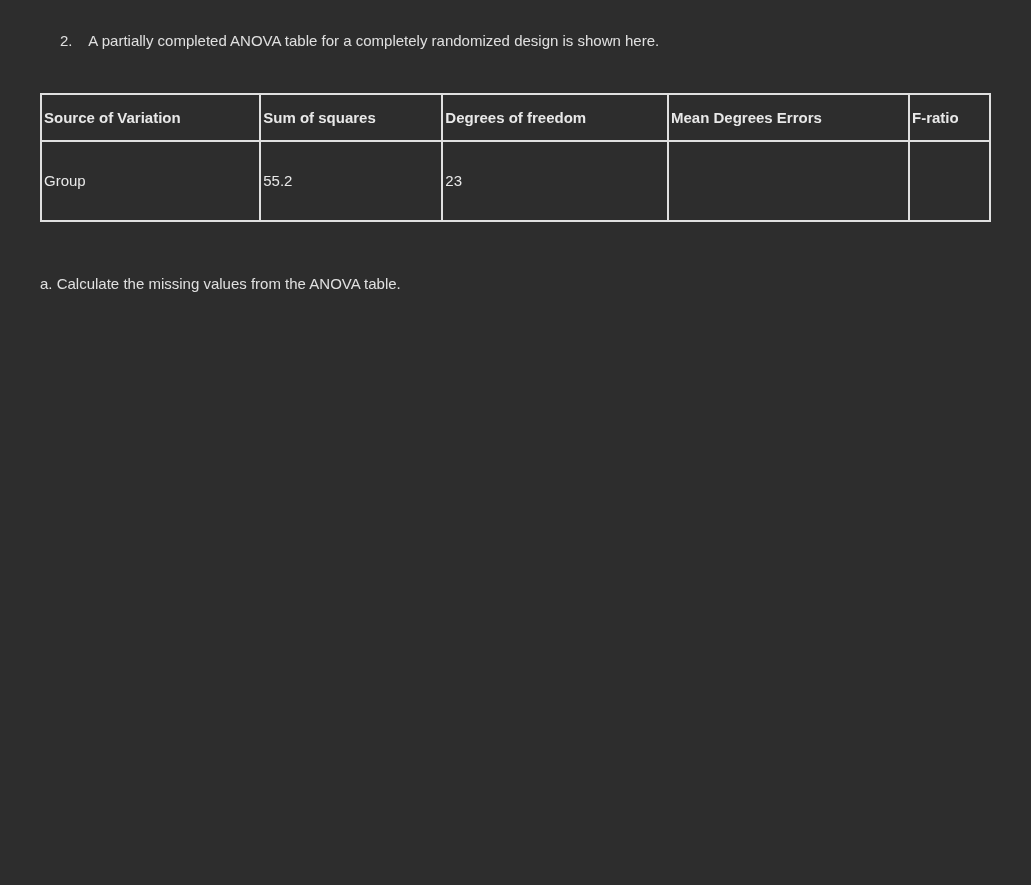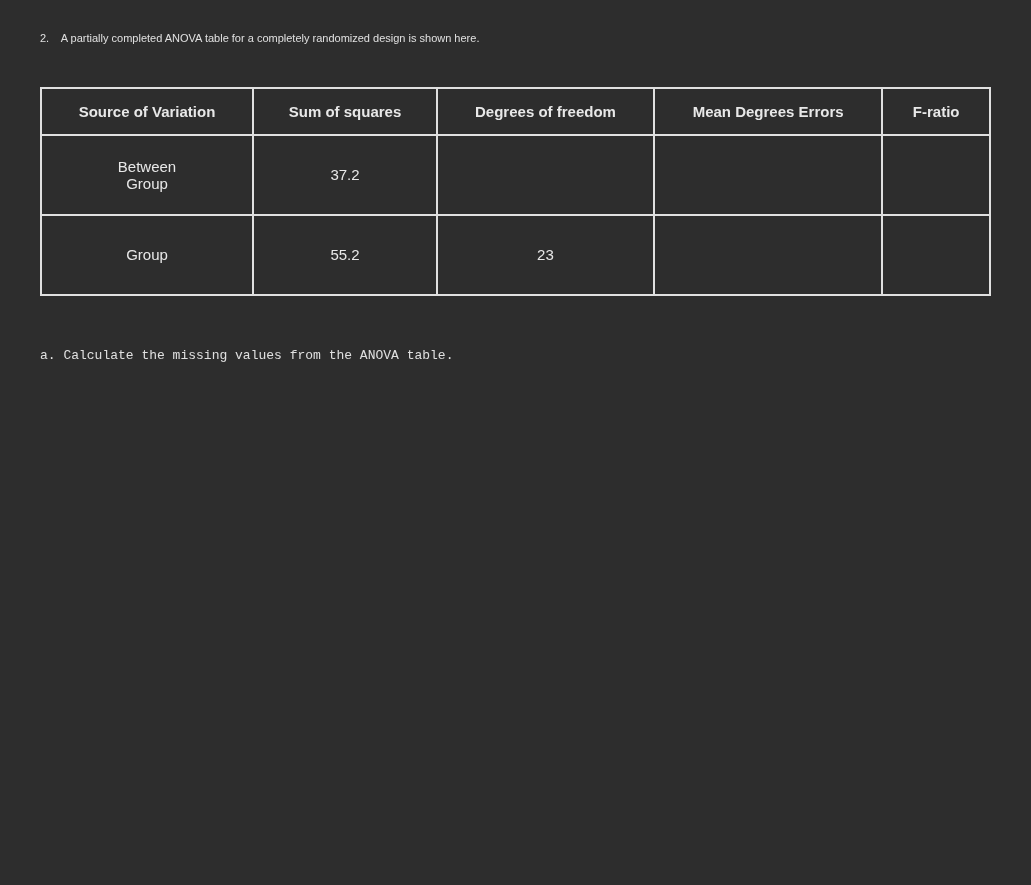--- a/index.html
+++ b/index.html
@@ -11,60 +11,60 @@
     body {
       background-color: #2d2d2d;
       color: #e8e8e8;
       font-family: Arial, sans-serif;
       width: 1031px;
       min-height: 885px;
       padding: 30px 40px;
     }
 
     .question-header {
-      font-size: 11px;
+      font-size: 15px;
       color: #e0e0e0;
       margin-bottom: 40px;
       line-height: 1.5;
+      margin-left: 20px;
     }
 
     .anova-table {
       width: 100%;
       border-collapse: collapse;
       margin-bottom: 50px;
     }
 
     .anova-table th, .anova-table td {
       border: 2px solid #e0e0e0;
-      text-align: center;
-      padding: 14px 22px;
+      text-align: left;
+      padding: 14px 2px;
       font-size: 15px;
       color: #e8e8e8;
     }
 
     .anova-table th {
       font-weight: bold;
       background-color: #2d2d2d;
     }
 
     .anova-table td {
       background-color: #2d2d2d;
       height: 80px;
     }
 
     .questions-section {
       margin-top: 40px;
     }
 
     .question-item {
-      font-size: 13px;
+      font-size: 15px;
       color: #e0e0e0;
       margin-bottom: 28px;
       line-height: 1.6;
-      font-family: Liberation Mono, monospace;
     }
   </style>
 </head>
 <body>
 
 <div>
   <p class="question-header">
     <span>2.</span>
     &nbsp;&nbsp;
     <span>A partially completed ANOVA table for a completely randomized design is shown here.</span>
@@ -76,27 +76,20 @@
     <tr>
       <th>Source of Variation</th>
       <th>Sum of squares</th>
       <th>Degrees of freedom</th>
       <th>Mean Degrees Errors</th>
       <th>F-ratio</th>
     </tr>
   </thead>
   <tbody>
     <tr>
-      <td>Between<br>Group</td>
-      <td>37.2</td>
-      <td></td>
-      <td></td>
-      <td></td>
-    </tr>
-    <tr>
       <td>Group</td>
       <td>55.2</td>
       <td>23</td>
       <td></td>
       <td></td>
     </tr>
   </tbody>
 </table>
 
 <div class="questions-section">

